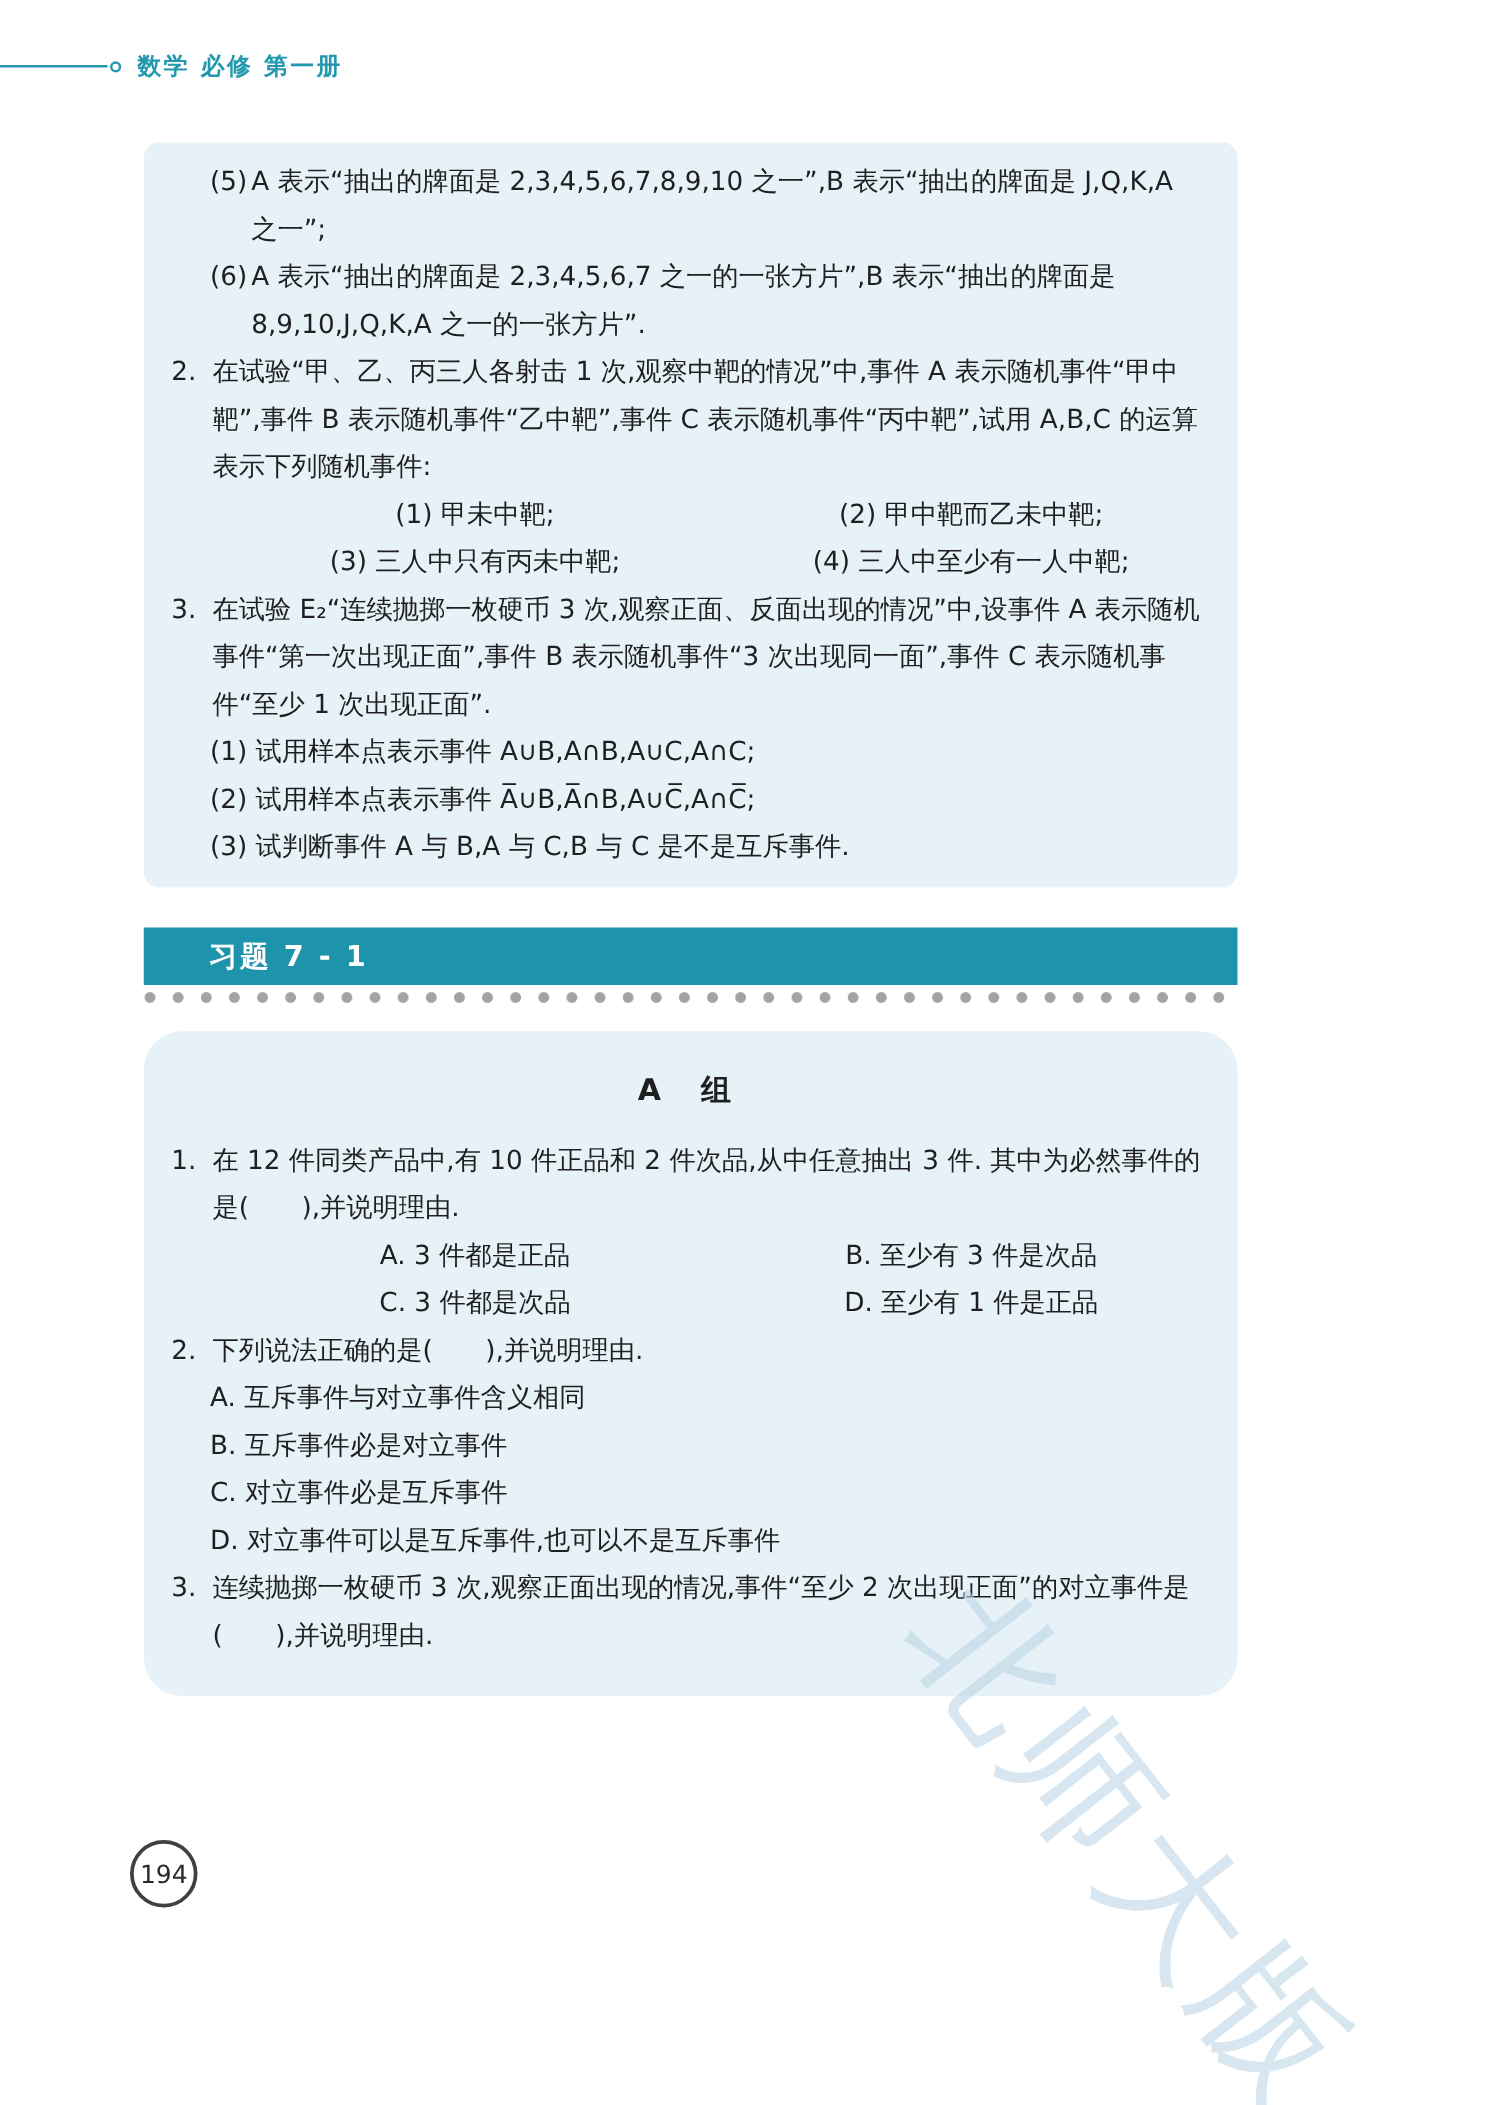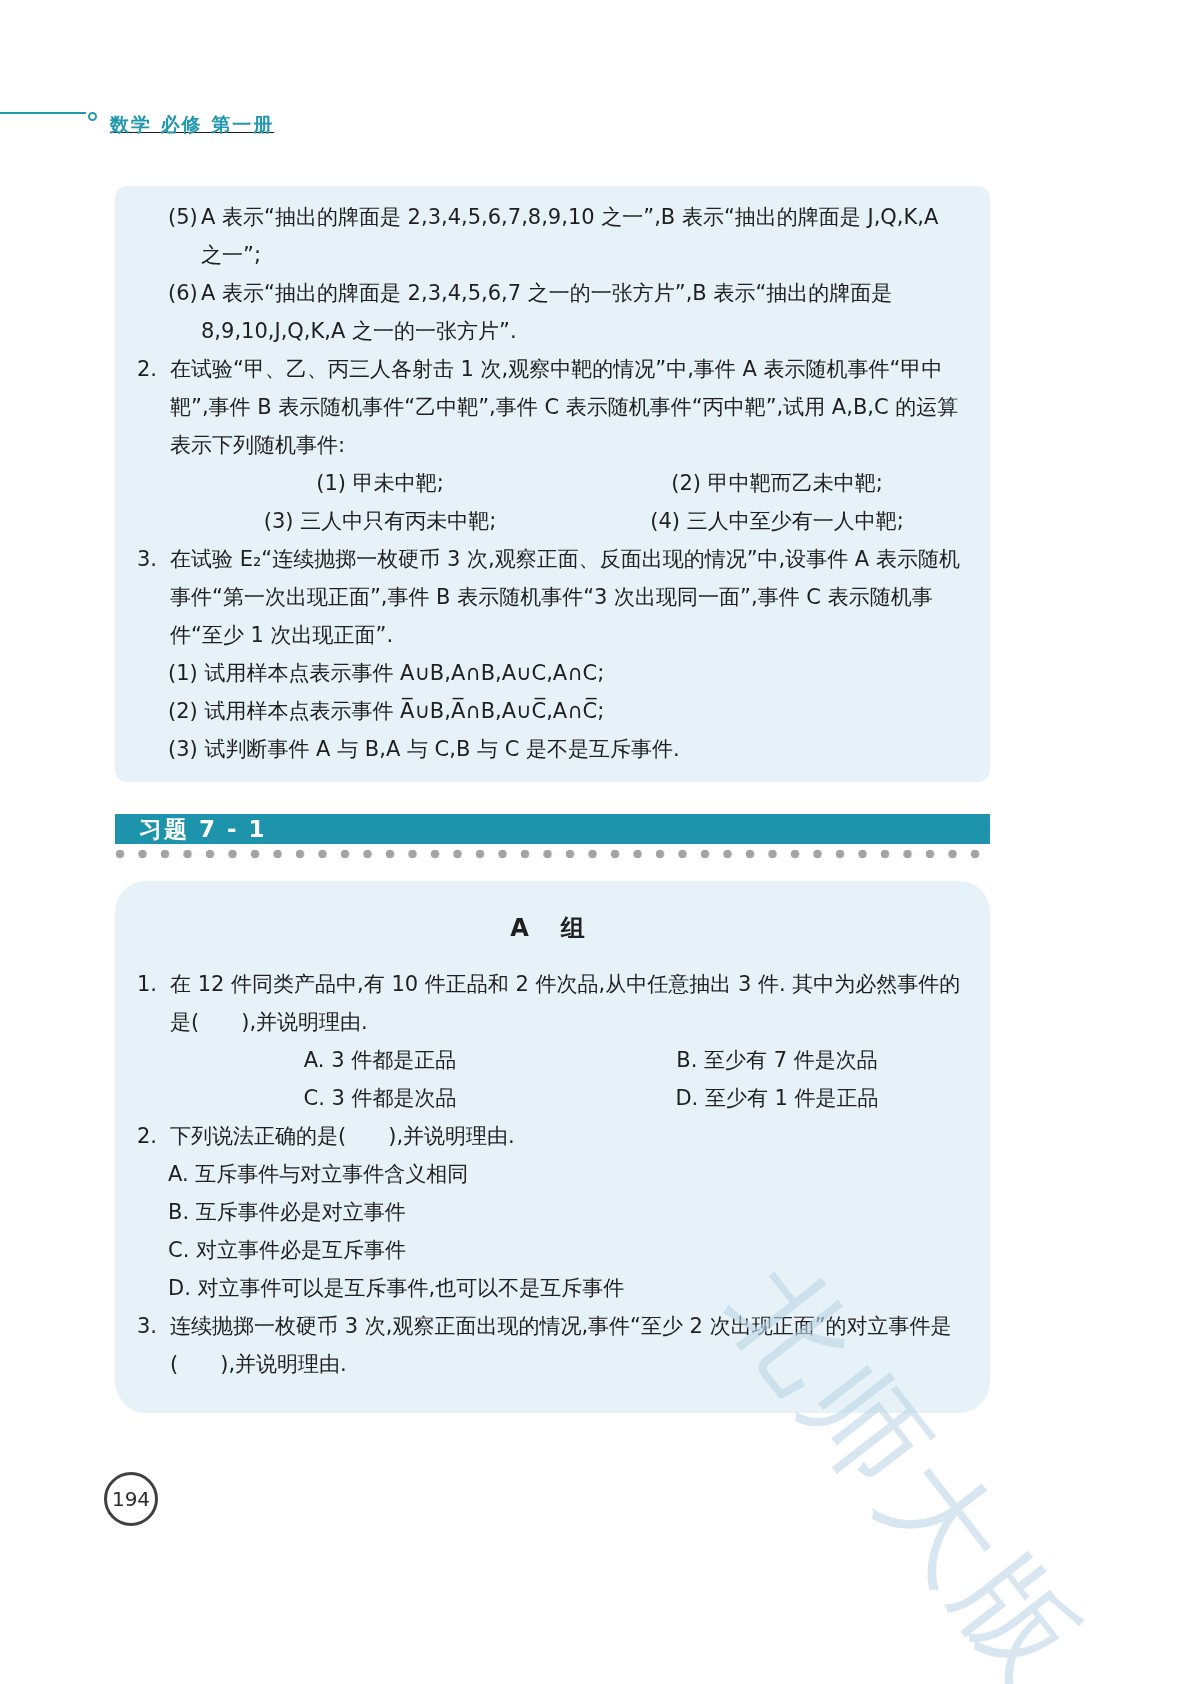--- a/index.html
+++ b/index.html
@@ -4,40 +4,40 @@
 <style>
   * { margin:0; padding:0; box-sizing:border-box; }
   html,body { background:#ffffff; }
   body {
     width:1190px; height:1684px; position:relative; overflow:hidden;
     font-family:"DejaVu Sans","Liberation Sans",sans-serif;
     color:#1f1f1f;
   }
 
   
-  .header { display:flex; align-items:flex-start; padding-top:112px;text-decoration:underline; }
+  .header { display:flex; align-items:center; padding-top:40px; }
   .header-line { width:86px; height:2px; background:#2398ae; }
   .header-ring { width:9px; height:9px; border:2px solid #2398ae; border-radius:50%; margin-left:2px; background:#fff; }
   .header-title { margin-left:13px; color:#2398ae; font-weight:700; font-size:19px; letter-spacing:2px; }
 
   .main { margin-left:115px; width:875px; position:relative; z-index:1; }
 
   .box { background:#e6f2f8; border-radius:12px; font-size:21px; line-height:38px; }
   .box1 { margin-top:48px; padding:12px 28px 14px 22px; }
   .box2 { margin-top:22px; padding:24px 28px 30px 22px;border-radius:31px; }
 
   .prob { position:relative; padding-left:33px; }
   .prob .plabel { position:absolute; left:0; top:0; }
   .sub { margin-left:31px; }
   .two-col { margin-left:31px; display:grid; grid-template-columns:424px auto;text-align:center; }
   .sub-list { margin-left:31px; }
 
   
-  .banner { margin-top:32px; height:30px; background:#1e93ac; display:flex; align-items:center;
-            padding-left:24px; color:#ffffff; font-size:23px; font-weight:700; letter-spacing:2px; }
+  .banner { margin-top:32px; height:46px; background:#1e93ac; display:flex; align-items:center;
+            padding-left:52px; color:#ffffff; font-size:23px; font-weight:700; letter-spacing:2px; }
   .dots { margin-top:5px; height:10px; width:875px;
           background-image:radial-gradient(circle at 5px 5px, #a3a3a3 4px, transparent 4.6px);
           background-size:22.5px 10px; background-repeat:repeat-x; }
 
   .group-title { text-align:center; font-size:24px; font-weight:700; letter-spacing:4px; margin:4px 0 18px; }
 
   
   .page-badge { position:absolute; left:104px; top:1472px; width:54px; height:54px;
                 border:3px solid #404040; border-radius:50%; background:#fff;
                 display:flex; align-items:center; justify-content:center;
@@ -103,21 +103,21 @@
   <section class="box box2">
 
     <h3 class="group-title">A　组</h3>
 
     <div class="prob">
       <span class="plabel">1.</span>
       <span class="ptext">在 12 件同类产品中,有 10 件正品和 2 件次品,从中任意抽出 3 件. 其中为必然事件的是(　　),并说明理由.</span>
     </div>
     <div class="two-col">
       <div>A. 3 件都是正品</div>
-      <div>B. 至少有 7 件是次品</div>
+      <div>B. 至少有 3 件是次品</div>
       <div>C. 3 件都是次品</div>
       <div>D. 至少有 1 件是正品</div>
     </div>
 
     <div class="prob">
       <span class="plabel">2.</span>
       <span class="ptext">下列说法正确的是(　　),并说明理由.</span>
     </div>
     <div class="sub-list">
       <div>A. 互斥事件与对立事件含义相同</div>

